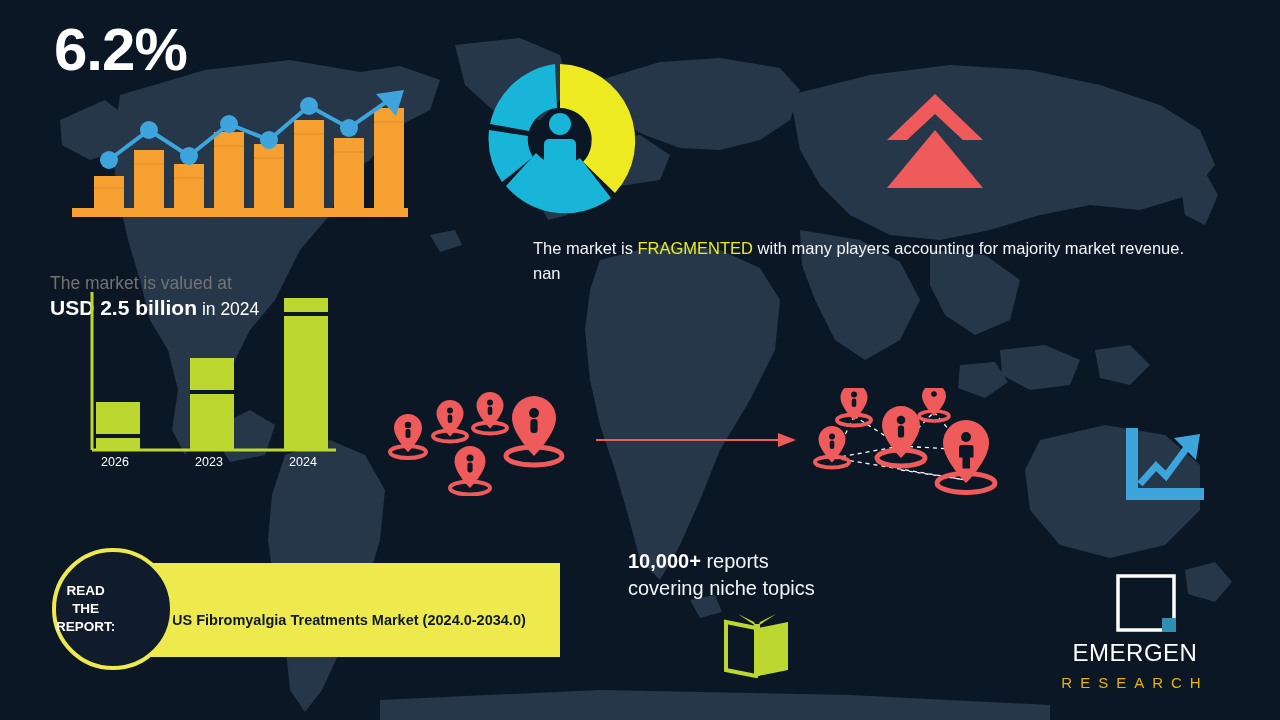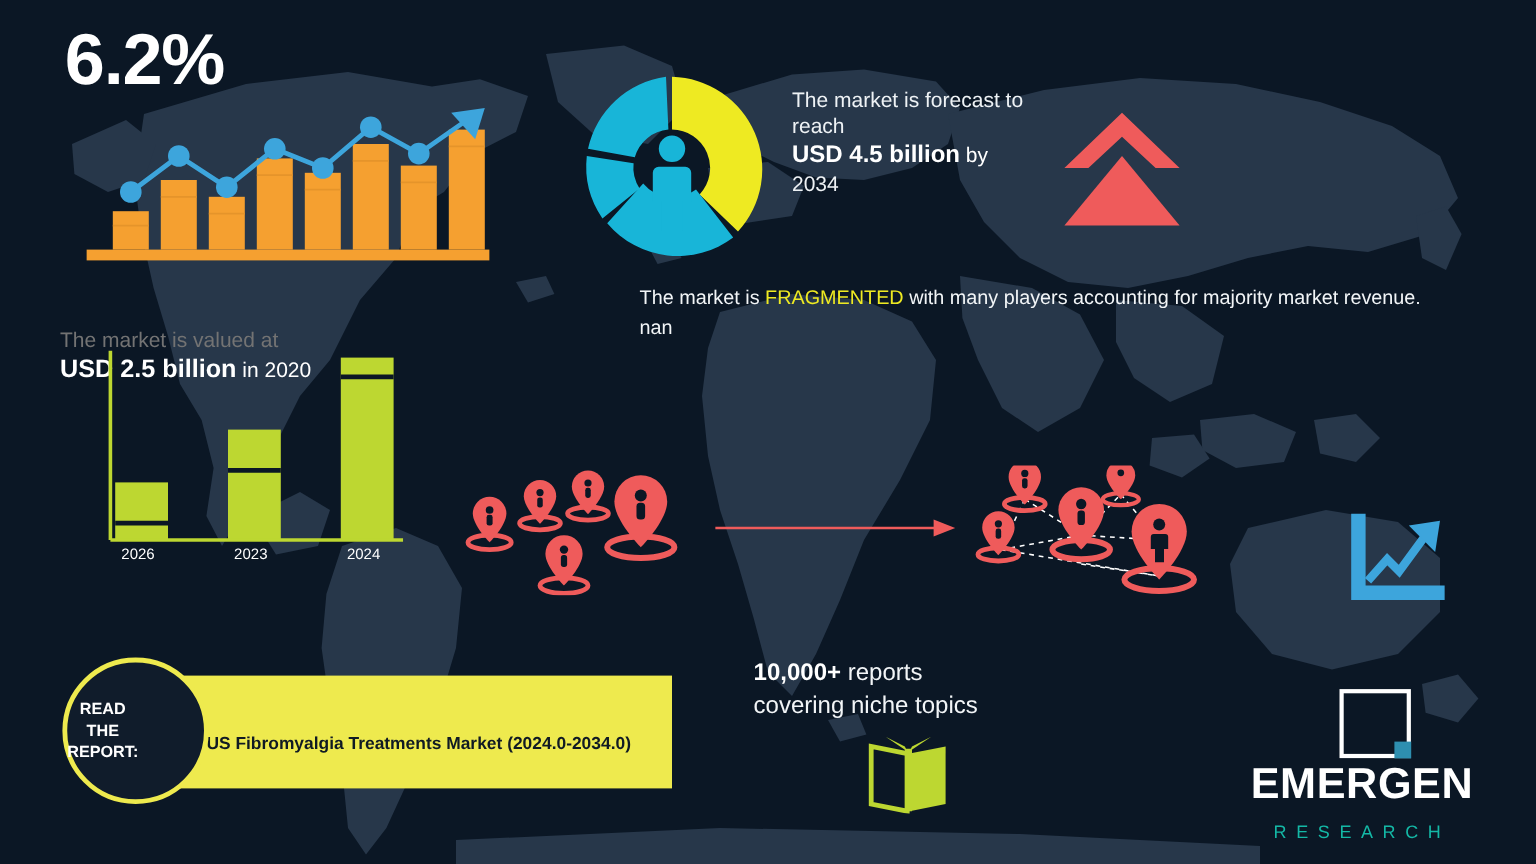--- a/index.html
+++ b/index.html
@@ -145,31 +145,31 @@
   #book-icon { left: 718px; top: 612px; width: 78px; height: 66px; }
 
   
   #logo-block { left: 1010px; top: 572px; width: 250px; height: 130px; }
   #logo-name {
     position: absolute;
     left: 0; top: 62px;
     width: 250px;
     text-align: center;
     color: #ffffff;
-    font-size: 36px;
-    font-weight: bold;
+    font-size: 24px;
+    font-weight: normal;
     letter-spacing: 0.5px;
     line-height: 38px;
   }
   #logo-sub {
     position: absolute;
-    left: 0; top: 113px;
+    left: 0; top: 102px;
     width: 250px;
     text-align: center;
-    color: #14b8a6;
+    color: #eab308;
     font-size: 15px;
     letter-spacing: 8px;
     line-height: 18px;
   }
 </style>
 </head>
 <body>
 
 <div id="infographic">
 
@@ -259,39 +259,31 @@
       <path d="M141 146 A77 77 0 0 1 36 134 L66 101 A32 32 0 0 0 110 106 Z" fill="#18b5d8"></path>
       <path d="M32 130 A77 77 0 0 1 19 78 L58 84 A32 32 0 0 0 63 105 Z" fill="#18b5d8"></path>
       <path d="M20 72 A77 77 0 0 1 85 12 L87 56 A32 32 0 0 0 59 79 Z" fill="#18b5d8"></path>
 
       <g fill="#18b5d8">
         <circle cx="90" cy="72" r="11"></circle>
         <path d="M79 87 h22 a5 5 0 0 1 5 5 v24 h-7 v24 h-18 v-24 h-7 v-24 a5 5 0 0 1 5 -5 Z"></path>
       </g>
     </svg>
 
-    <div class="abs" id="forecast-block">
-      <div id="forecast-lead">
-        <div>The market is forecast to</div>
-        <div>reach</div>
-      </div>
-      <div id="forecast-value"><span>USD 4.5 billion</span><span class="light"> by</span></div>
-      <div id="forecast-year">2034</div>
-    </div>
 
     <svg class="abs" id="chevrons" viewBox="0 0 100 100">
       <polygon points="50,2 98,48 78,48 50,22 22,48 2,48" fill="#ef5b5b"></polygon>
       <polygon points="50,38 98,96 2,96" fill="#ef5b5b"></polygon>
     </svg>
 
     <div class="abs" id="fragmented-block"><span>The market is </span><span class="hl">FRAGMENTED</span><span> with many players accounting for majority market revenue. nan</span></div>
 
     <div class="abs" id="valued-block">
       <div id="valued-lead">The market is valued at</div>
-      <div id="valued-value"><span>USD 2.5 billion</span><span class="light"> in 2020</span></div>
+      <div id="valued-value"><span>USD 2.5 billion</span><span class="light"> in 2024</span></div>
     </div>
 
     <svg class="abs" id="green-chart" viewBox="0 0 258 180">
 
       <rect x="18" y="110" width="44" height="48" fill="#bdd731"></rect>
       <line x1="18" y1="144" x2="62" y2="144" stroke="#0b1725" stroke-width="4"></line>
 
       <rect x="112" y="66" width="44" height="92" fill="#bdd731"></rect>
       <line x1="112" y1="100" x2="156" y2="100" stroke="#0b1725" stroke-width="4"></line>
 

